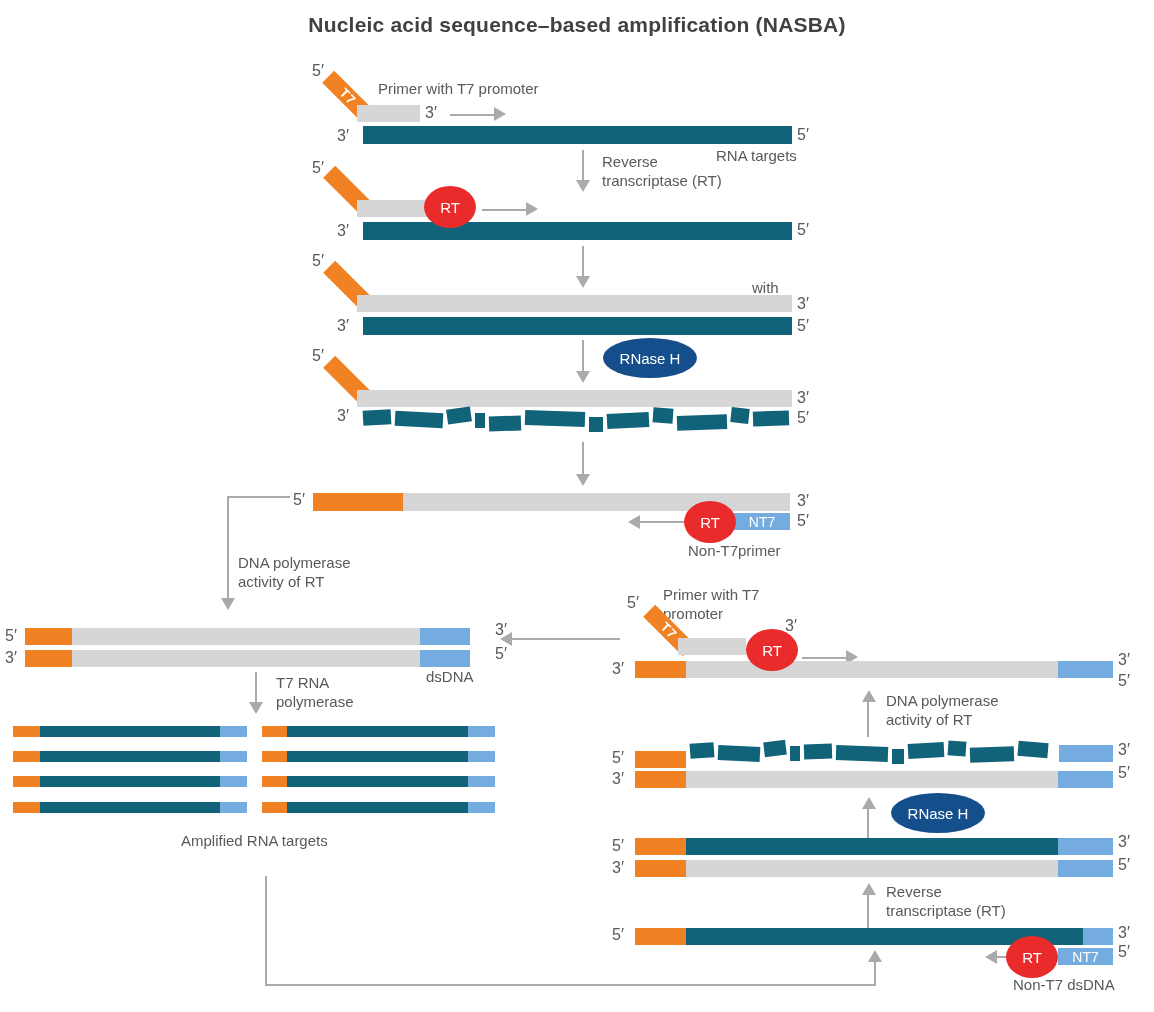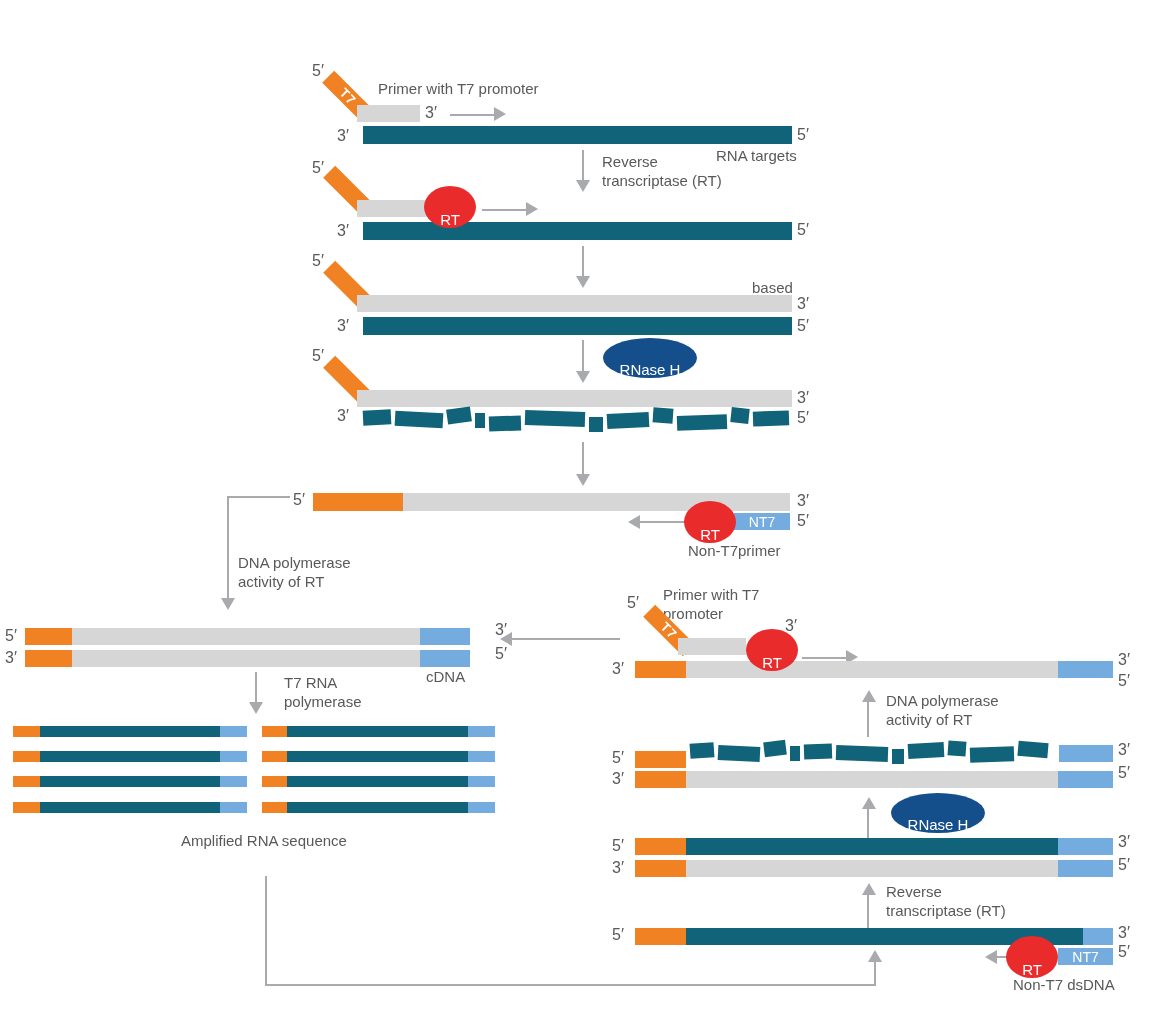--- a/index.html
+++ b/index.html
@@ -13,41 +13,42 @@
   .bar{position:absolute;height:17px;display:flex;}
   .seg{height:100%;}
   .seg.or{background:var(--orange);}
   .seg.gr{background:var(--gray-strand);flex:1;}
   .seg.te{background:var(--teal);flex:1;}
   .seg.bl{background:var(--light-blue);}
   .amp{position:absolute;height:11px;display:flex;}
   .diag{position:absolute;width:56px;height:17px;background:var(--orange);
         transform:rotate(45deg);display:flex;align-items:center;justify-content:center;}
   .diag span{color:#fff;font-size:13px;font-weight:700;letter-spacing:1px;}
-  .oval{position:absolute;border-radius:50%;display:flex;align-items:flex-end;
+  .oval{position:absolute;border-radius:50%;display:flex;align-items:center;
         justify-content:center;color:#fff;font-size:15px;z-index:6;}
   .oval.rt{width:52px;height:42px;background:var(--red);}
   .oval.rnase{width:94px;height:40px;background:var(--dark-blue);}
   .ntbar{position:absolute;height:17px;background:var(--light-blue);color:#fff;
          display:flex;align-items:center;justify-content:center;font-size:14px;z-index:4;}
   .vline{position:absolute;width:2px;background:var(--arrow);}
   .hline{position:absolute;height:2px;background:var(--arrow);}
   .ah{position:absolute;width:0;height:0;}
   .ah.down{border-left:7px solid transparent;border-right:7px solid transparent;border-top:12px solid var(--arrow);}
   .ah.up{border-left:7px solid transparent;border-right:7px solid transparent;border-bottom:12px solid var(--arrow);}
   .ah.left{border-top:7px solid transparent;border-bottom:7px solid transparent;border-right:12px solid var(--arrow);}
   .ah.right{border-top:7px solid transparent;border-bottom:7px solid transparent;border-left:12px solid var(--arrow);}
   .frag{position:absolute;display:flex;gap:4px;height:26px;}
   .frag i{display:block;height:15px;background:var(--teal);}
 </style>
 </head>
 <body>
 
 <div class="canvas">
 
+  <div class="title">Nucleic acid sequence–based amplification (NASBA)</div>
 
   <div class="prime" style="left:312px;top:62px">5′</div>
   <div class="diag" style="left:320px;top:88px">
       <span>T7</span>
     </div>
   <div class="t" style="left:378px;top:79px">Primer with T7 promoter</div>
   <div class="bar" style="left:357px;top:105px;width:63px">
       <div class="seg gr"></div>
     </div>
   <div class="prime" style="left:425px;top:104px">3′</div>
@@ -78,21 +79,21 @@
   <div class="bar" style="left:363px;top:222px;width:429px;height:18px">
       <div class="seg te"></div>
     </div>
   <div class="prime" style="left:797px;top:221px">5′</div>
 
   <div class="vline" style="left:582px;top:246px;height:31px"></div>
   <div class="ah down" style="left:576px;top:276px"></div>
 
   <div class="prime" style="left:312px;top:252px">5′</div>
   <div class="diag" style="left:321px;top:278px"></div>
-  <div class="t" style="left:752px;top:278px">based</div>
+  <div class="t" style="left:752px;top:278px">with</div>
   <div class="bar" style="left:357px;top:295px;width:435px">
       <div class="seg gr"></div>
     </div>
   <div class="prime" style="left:797px;top:295px">3′</div>
   <div class="prime" style="left:337px;top:317px">3′</div>
   <div class="bar" style="left:363px;top:317px;width:429px;height:18px">
       <div class="seg te"></div>
     </div>
   <div class="prime" style="left:797px;top:317px">5′</div>
 
@@ -158,25 +159,25 @@
   <div class="prime" style="left:495px;top:621px">3′</div>
   <div class="prime" style="left:5px;top:649px">3′</div>
   <div class="bar" style="left:25px;top:650px;width:445px">
     <div class="seg or" style="width:47px"></div>
       <div class="seg gr"></div>
       <div class="seg bl" style="width:50px"></div>
   </div>
   <div class="prime" style="left:495px;top:645px">5′</div>
   <div class="ah left" style="left:500px;top:632px"></div>
   <div class="hline" style="left:512px;top:638px;width:108px"></div>
-  <div class="t" style="left:426px;top:667px">cDNA</div>
+  <div class="t" style="left:426px;top:667px">dsDNA</div>
 
   <div class="vline" style="left:255px;top:672px;height:31px"></div>
   <div class="ah down" style="left:249px;top:702px"></div>
-  <div class="t wrap" style="left:284px;top:673px;width:105px">T7 RNA polymerase</div>
+  <div class="t wrap" style="left:276px;top:673px;width:105px">T7 RNA polymerase</div>
 
   <div class="amp" style="left:13px;top:726px;width:234px">
       <div class="seg or" style="width:27px"></div>
       <div class="seg te"></div>
       <div class="seg bl" style="width:27px"></div>
     </div>
   <div class="amp" style="left:262px;top:726px;width:233px">
       <div class="seg or" style="width:25px"></div>
       <div class="seg te"></div>
       <div class="seg bl" style="width:27px"></div>
@@ -204,21 +205,21 @@
   <div class="amp" style="left:13px;top:802px;width:234px">
       <div class="seg or" style="width:27px"></div>
       <div class="seg te"></div>
       <div class="seg bl" style="width:27px"></div>
     </div>
   <div class="amp" style="left:262px;top:802px;width:233px">
       <div class="seg or" style="width:25px"></div>
       <div class="seg te"></div>
       <div class="seg bl" style="width:27px"></div>
     </div>
-  <div class="t" style="left:181px;top:831px">Amplified RNA sequence</div>
+  <div class="t" style="left:181px;top:831px">Amplified RNA targets</div>
 
   <div class="vline" style="left:265px;top:876px;height:110px"></div>
   <div class="hline" style="left:265px;top:984px;width:611px"></div>
   <div class="vline" style="left:874px;top:961px;height:25px"></div>
   <div class="ah up" style="left:868px;top:950px"></div>
 
   <div class="t wrap" style="left:663px;top:585px;width:100px">Primer with T7 promoter</div>
   <div class="prime" style="left:627px;top:594px">5′</div>
   <div class="diag" style="left:641px;top:622px">
       <span>T7</span>

